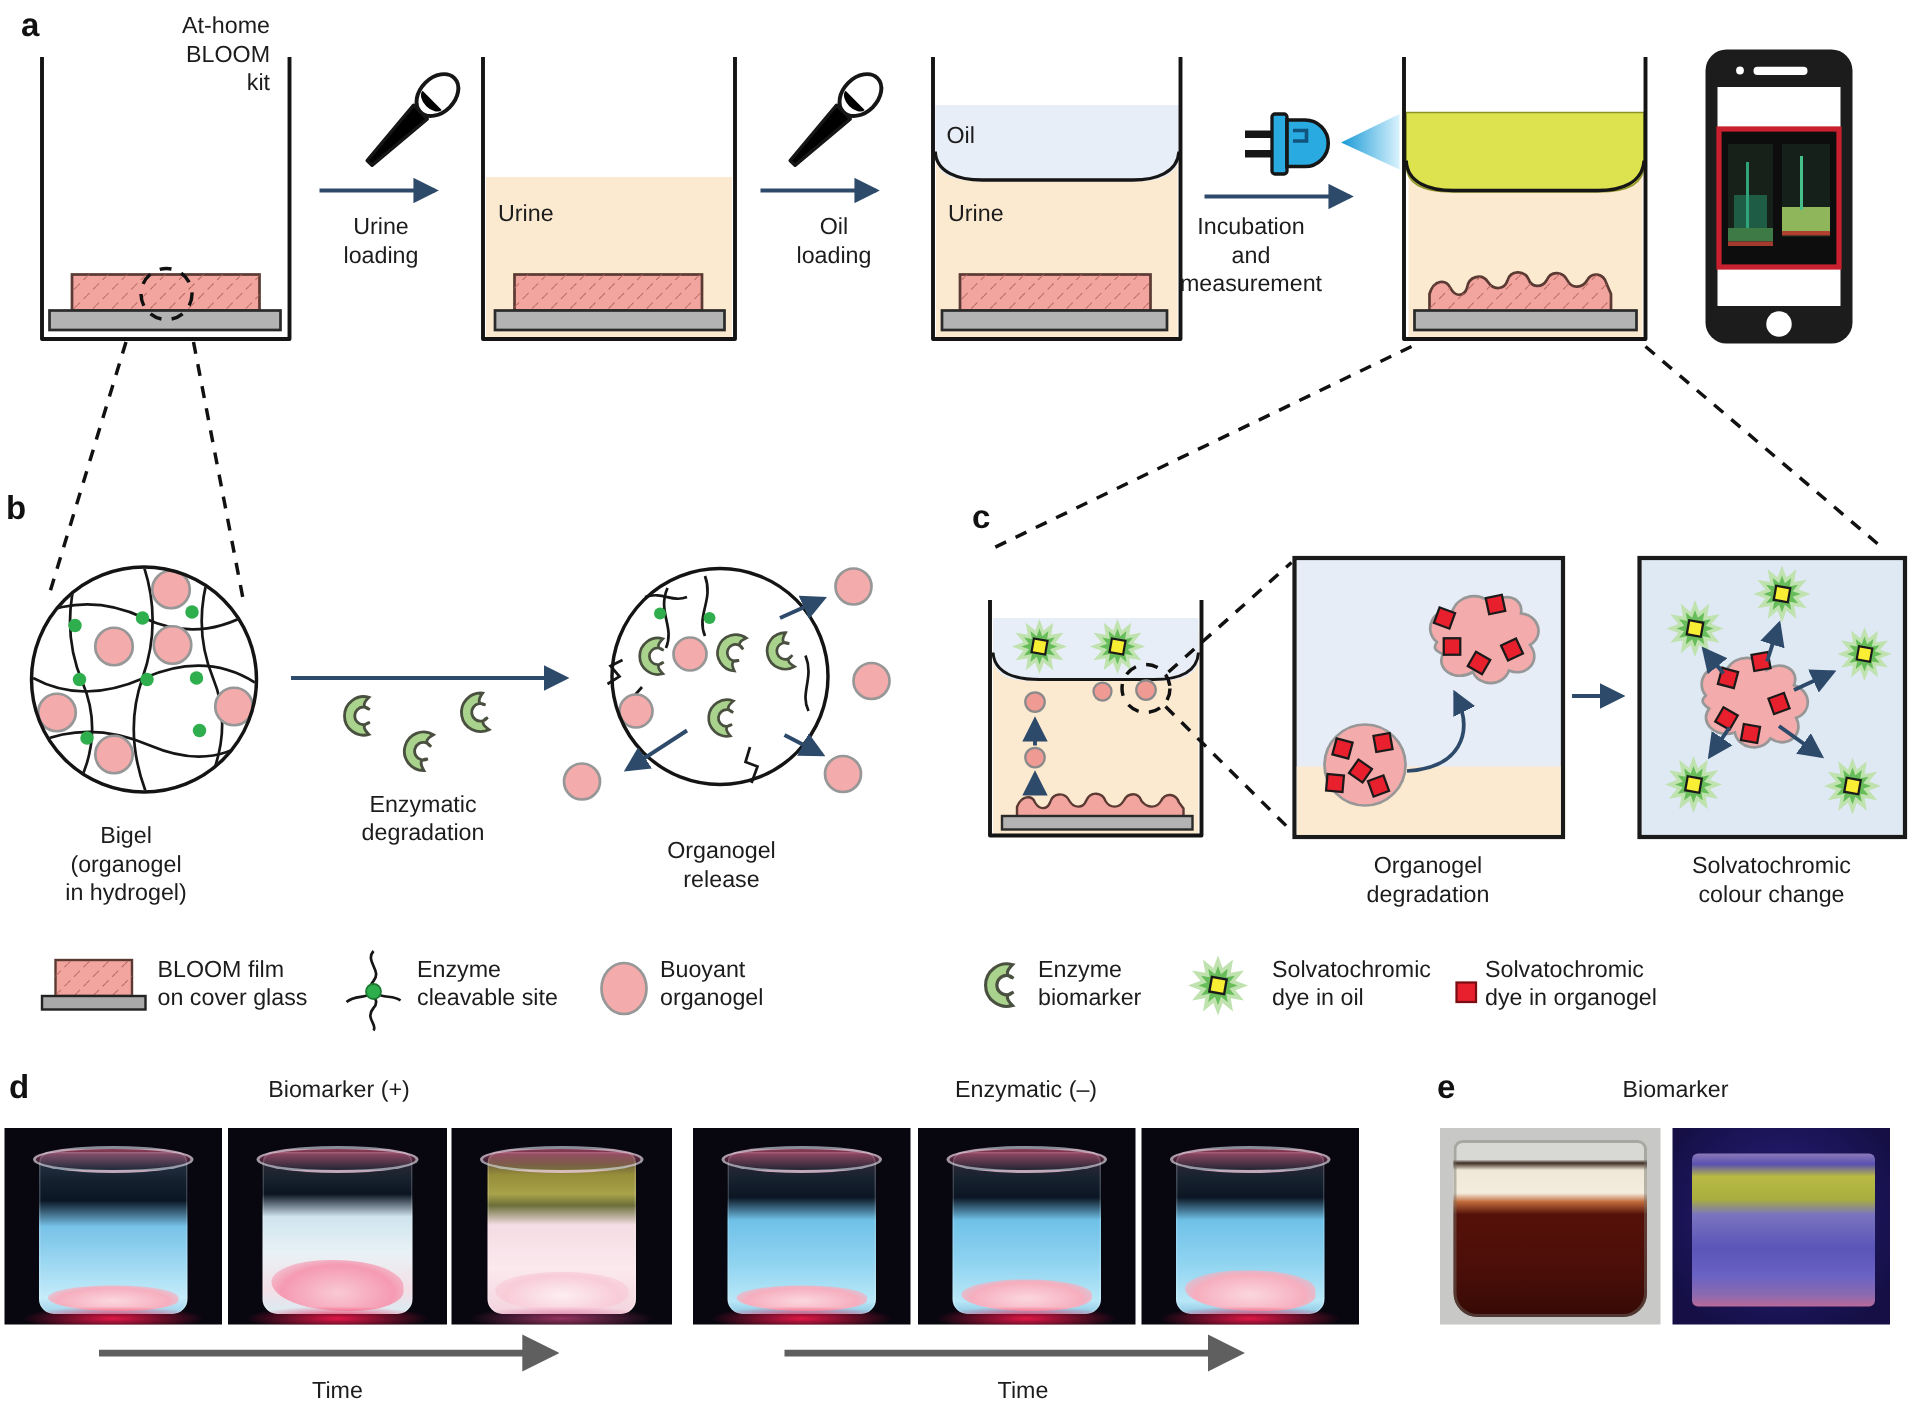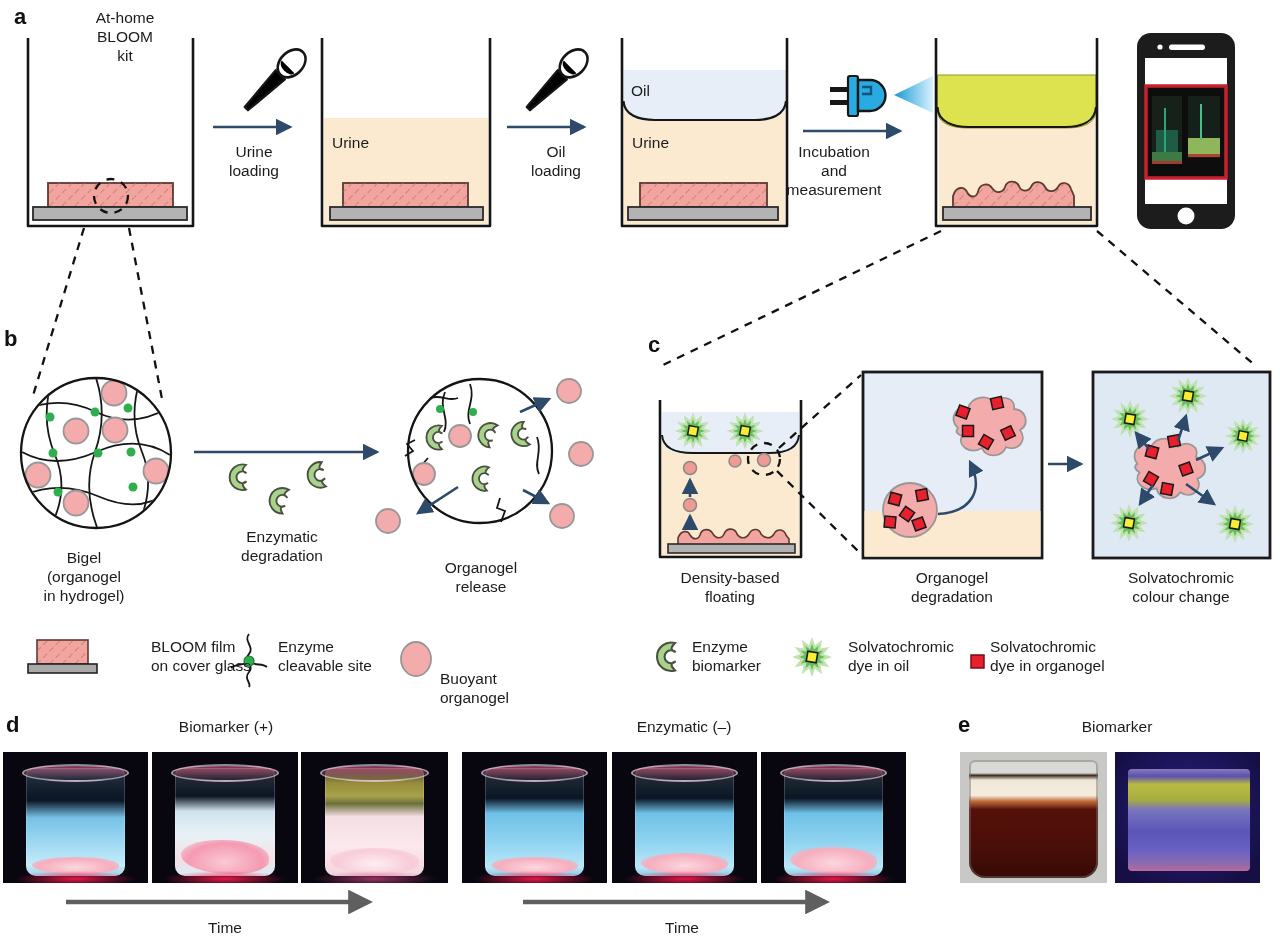--- a/index.html
+++ b/index.html
@@ -362,21 +362,21 @@
       <div class="ph-glow"></div>
 </div>
 <div class="photo p-e1" style="left:960px;width:147px;">
   <div class="ph-vial"></div>
 </div>
 <div class="photo p-e2" style="left:1115px;width:145px;">
   <div class="ph-vial"></div>
 </div>
 
 <div class="plabel" style="left:14px;top:6px;">a</div>
-<div class="cap" style="left:55px;top:8px;width:140px;">At-home
+<div class="cap" style="left:40px;top:8px;width:140px;text-align:right;">At-home
 BLOOM
 kit</div>
 <div class="cap" style="left:194px;top:142px;width:120px;">Urine
 loading</div>
 <div class="cap left" style="left:332px;top:133px;">Urine</div>
 <div class="cap" style="left:496px;top:142px;width:120px;">Oil
 loading</div>
 <div class="cap left" style="left:631px;top:81px;">Oil</div>
 <div class="cap left" style="left:632px;top:133px;">Urine</div>
 <div class="cap" style="left:764px;top:142px;width:140px;">Incubation
@@ -386,32 +386,30 @@
 <div class="plabel" style="left:4px;top:328px;">b</div>
 <div class="cap" style="left:4px;top:548px;width:160px;">Bigel
 (organogel
 in hydrogel)</div>
 <div class="cap" style="left:202px;top:527px;width:160px;">Enzymatic
 degradation</div>
 <div class="cap" style="left:401px;top:558px;width:160px;">Organogel
 release</div>
 
 <div class="plabel" style="left:648px;top:334px;">c</div>
-<div class="cap" style="left:650px;top:568px;width:160px;">Density-based
-floating</div>
 <div class="cap" style="left:872px;top:568px;width:160px;">Organogel
 degradation</div>
 <div class="cap" style="left:1101px;top:568px;width:160px;">Solvatochromic
 colour change</div>
 
-<div class="cap left" style="left:105px;top:637px;margin-left:46px;">BLOOM film
+<div class="cap left" style="left:105px;top:637px;">BLOOM film
 on cover glass</div>
 <div class="cap left" style="left:278px;top:637px;">Enzyme
 cleavable site</div>
-<div class="cap left" style="left:440px;top:637px;margin-top:32px;">Buoyant
+<div class="cap left" style="left:440px;top:637px;">Buoyant
 organogel</div>
 <div class="cap left" style="left:692px;top:637px;">Enzyme
 biomarker</div>
 <div class="cap left" style="left:848px;top:637px;">Solvatochromic
 dye in oil</div>
 <div class="cap left" style="left:990px;top:637px;">Solvatochromic
 dye in organogel</div>
 
 <div class="plabel" style="left:6px;top:714px;">d</div>
 <div class="cap" style="left:126px;top:717px;width:200px;">Biomarker (+)</div>

